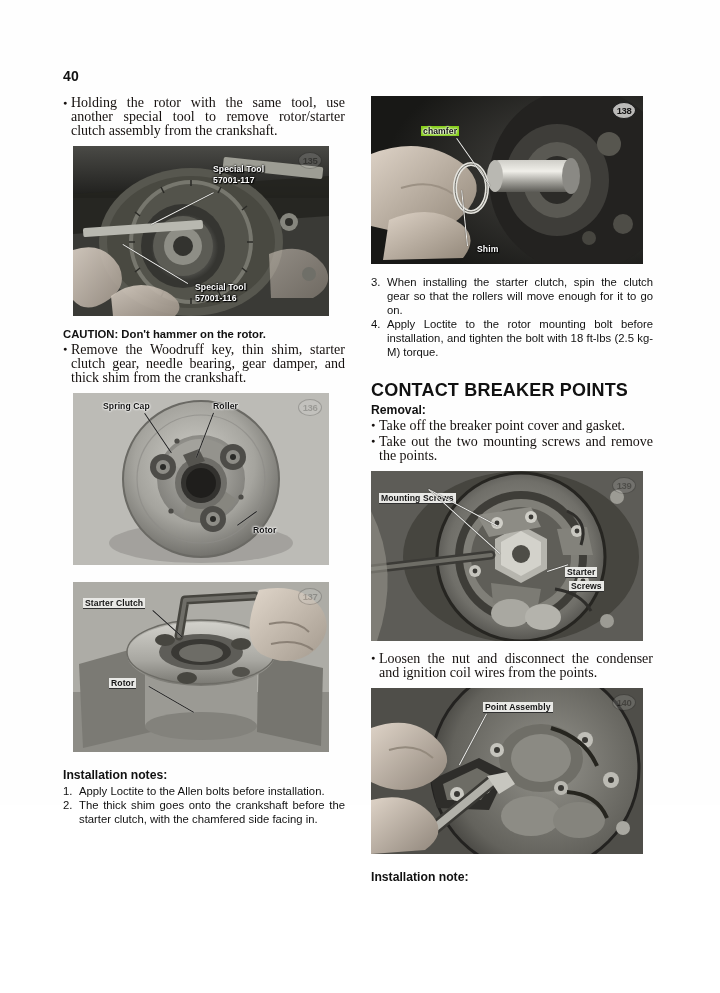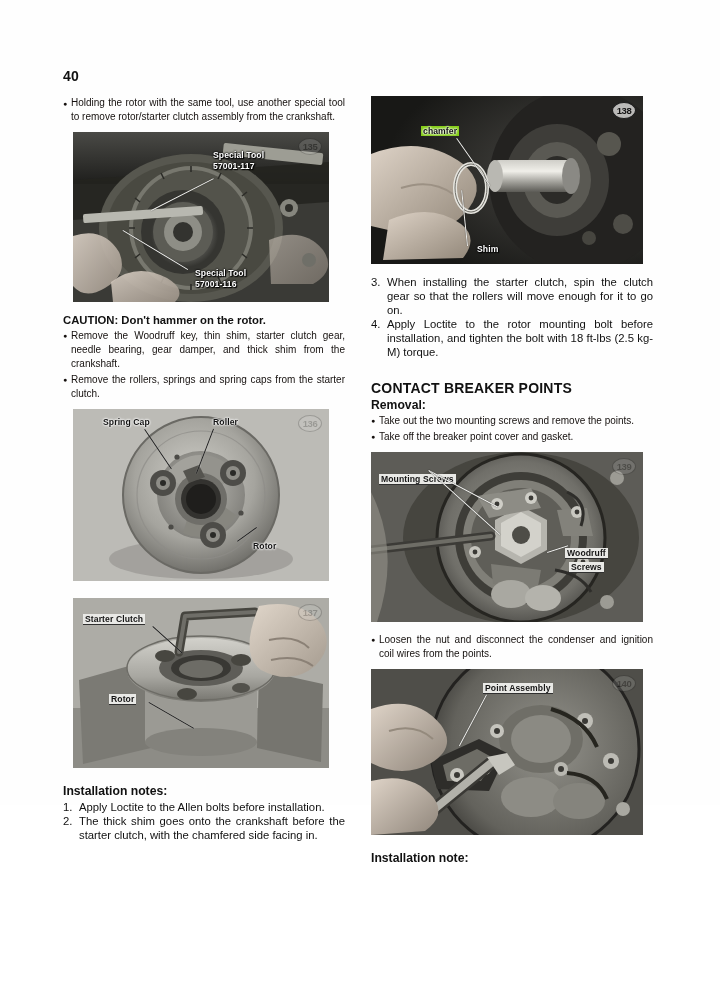--- a/index.html
+++ b/index.html
@@ -25,46 +25,47 @@
   .col{
     position:absolute;
     width:282px;
     top:96px;
   }
   .col-left{left:63px;}
   .col-right{left:371px;}
 
   
   .para{
-    font-size:10px;
+    font-size:14px;
     line-height:14.1px;
     text-align:justify;
     margin:0 0 2px 0;
     color:#15100e;
+    font-family:Liberation Serif, serif;
   }
   .bullet{
     position:relative;
     padding-left:8px;
     text-align:justify;
   }
   .bullet:before{
     content:"\25CF";
     position:absolute;
     left:0;top:-0.5px;
     font-size:7px;
     line-height:15px;
   }
   .caution{
     font-size:11.3px;
     line-height:14.4px;
     font-weight:bold;
     margin:0 0 1px 0;
   }
   .heading-main{
-    font-size:14px;
+    font-size:18px;
     font-weight:bold;
     letter-spacing:.2px;
     margin:0 0 2px 0;
   }
   .heading-sub{
     font-size:12.2px;
     font-weight:bold;
     margin:0 0 2px 0;
   }
   .numlist{
@@ -214,21 +215,20 @@
       <div class="leader" style="left:78px;top:78px;width:70px;transform:rotate(-27deg);"></div>
       <span class="callout" style="left:122px;top:136px;">Special Tool</span>
       <span class="callout" style="left:122px;top:147px;">57001-116</span>
       <div class="leader" style="left:50px;top:98px;width:76px;transform:rotate(31deg);"></div>
     </div>
 
     <div class="gap-m"></div>
 
     <p class="caution">CAUTION: Don't hammer on the rotor.</p>
     <p class="para bullet">Remove the Woodruff key, thin shim, starter clutch gear, needle bearing, gear damper, and thick shim from the crankshaft.</p>
-    <p class="para bullet">Remove the rollers, springs and spring caps from the starter clutch.</p>
 
     <div class="gap-s"></div>
 
     <div class="figure" style="height:172px;background:#b6b5b0;">
       <svg viewBox="0 0 256 172" preserveAspectRatio="none">
         <defs>
           <radialGradient id="g136" cx="46%" cy="40%" r="62%">
             <stop offset="0%" stop-color="#cfcec8"></stop>
             <stop offset="62%" stop-color="#a5a49e"></stop>
             <stop offset="100%" stop-color="#6e6d68"></stop>
@@ -406,22 +406,22 @@
       <li>
         <span class="num">4.</span>
         <span>Apply Loctite to the rotor mounting bolt before installation, and tighten the bolt with 18 ft-lbs (2.5 kg-M) torque.</span>
       </li>
     </ul>
 
     <div class="gap-xl"></div>
 
     <p class="heading-main">CONTACT BREAKER POINTS</p>
     <p class="heading-sub">Removal:</p>
+    <p class="para bullet">Take off the breaker point cover and gasket.</p>
     <p class="para bullet">Take out the two mounting screws and remove the points.</p>
-    <p class="para bullet">Take off the breaker point cover and gasket.</p>
 
     <div class="gap-s"></div>
 
     <div class="figure" style="height:170px;background:#6e6d68;margin-left:0;width:272px;">
       <svg viewBox="0 0 272 170" preserveAspectRatio="none">
         <defs>
           <radialGradient id="g139" cx="50%" cy="48%" r="62%">
             <stop offset="0%" stop-color="#9e9d96"></stop>
             <stop offset="70%" stop-color="#706f69"></stop>
             <stop offset="100%" stop-color="#3a3936"></stop>
@@ -467,21 +467,21 @@
 
         <path d="M0 98 L120 84" stroke="#3c3b37" stroke-width="9" stroke-linecap="round"></path>
         <path d="M0 98 L120 84" stroke="#6e6d66" stroke-width="4" stroke-linecap="round"></path>
 
         <path d="M0 40 q30 60 6 130 L0 170 Z" fill="#9a998f" opacity=".55"></path>
       </svg>
       <span class="fig-badge faint">139</span>
       <span class="callout boxed" style="left:8px;top:22px;">Mounting Screws</span>
       <div class="leader" style="left:58px;top:18px;width:78px;transform:rotate(28deg);"></div>
       <div class="leader" style="left:58px;top:18px;width:96px;transform:rotate(42deg);"></div>
-      <span class="callout boxed" style="left:194px;top:96px;">Woodruff</span>
+      <span class="callout boxed" style="left:194px;top:96px;">Starter</span>
       <span class="callout boxed" style="left:198px;top:110px;">Screws</span>
       <div class="leader" style="left:176px;top:100px;width:22px;transform:rotate(-18deg);"></div>
     </div>
 
     <div class="gap-m"></div>
 
     <p class="para bullet">Loosen the nut and disconnect the condenser and ignition coil wires from the points.</p>
 
     <div class="gap-s"></div>
 

